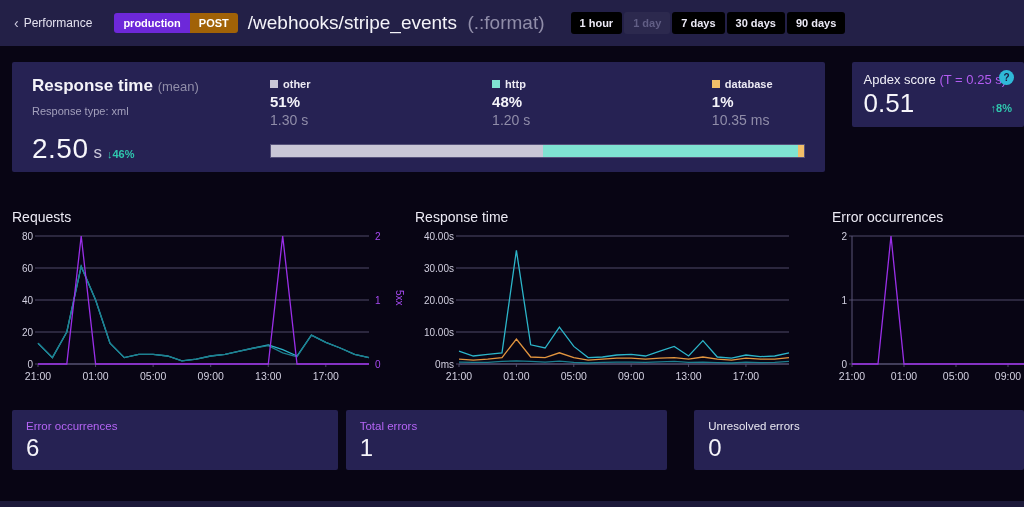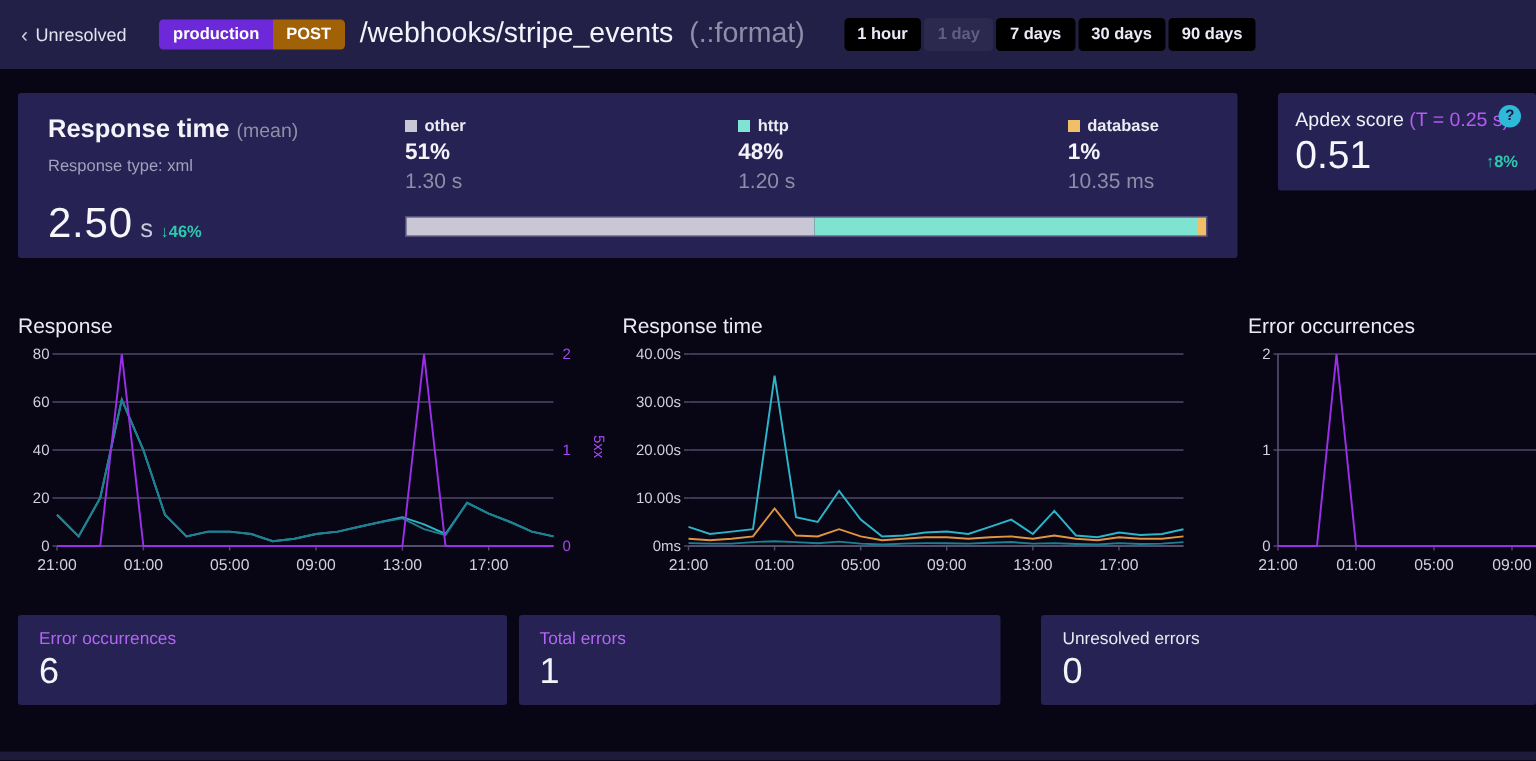--- a/index.html
+++ b/index.html
@@ -80,21 +80,21 @@
   .stat-card.plain .stat-label { color:#e9e8f1; cursor:default; }
   .stat-value { font-size:24px; color:#f4f3f9; margin-top:2px; }
   .bottom-strip { position:absolute; left:0; right:0; bottom:0; height:6px; background:#1d1a3a; }
 </style>
 </head>
 <body>
 
 <div class="topbar">
   <div class="breadcrumb">
     <span class="chev">‹</span>
-    <span>Unresolved</span>
+    <span>Performance</span>
   </div>
   <div class="badges">
     <span class="badge env">production</span>
     <span class="badge method">POST</span>
   </div>
   <div class="route-title">
     <span>/webhooks/stripe_events</span>
     <span class="suffix">&nbsp;</span><span class="suffix">(.:format)</span>
   </div>
   <div class="range-group">
@@ -161,21 +161,21 @@
       <span class="threshold">(T = 0.25 s)</span>
     </div>
     <div class="apdex-value">0.51</div>
     <div class="help-icon">?</div>
     <span class="delta apdex-delta"><span>↑</span><span>8%</span></span>
   </div>
 </div>
 
 <div class="charts">
   <div class="chart-col col1">
-    <div class="chart-title">Response</div>
+    <div class="chart-title">Requests</div>
     <div class="chart-host">
         <svg width="395" height="158">
           <line x1="26" y1="136" x2="357" y2="136" stroke="#4e4a68" stroke-width="1"></line>
           <line x1="23" y1="136" x2="26" y2="136" stroke="#4e4a68"></line>
           <text x="21" y="139.5" fill="#d2d0e0" font-size="10" text-anchor="end">0</text>
           <line x1="26" y1="104" x2="357" y2="104" stroke="#4e4a68" stroke-width="1"></line>
           <line x1="23" y1="104" x2="26" y2="104" stroke="#4e4a68"></line>
           <text x="21" y="107.5" fill="#d2d0e0" font-size="10" text-anchor="end">20</text>
           <line x1="26" y1="72" x2="357" y2="72" stroke="#4e4a68" stroke-width="1"></line>
           <line x1="23" y1="72" x2="26" y2="72" stroke="#4e4a68"></line>

